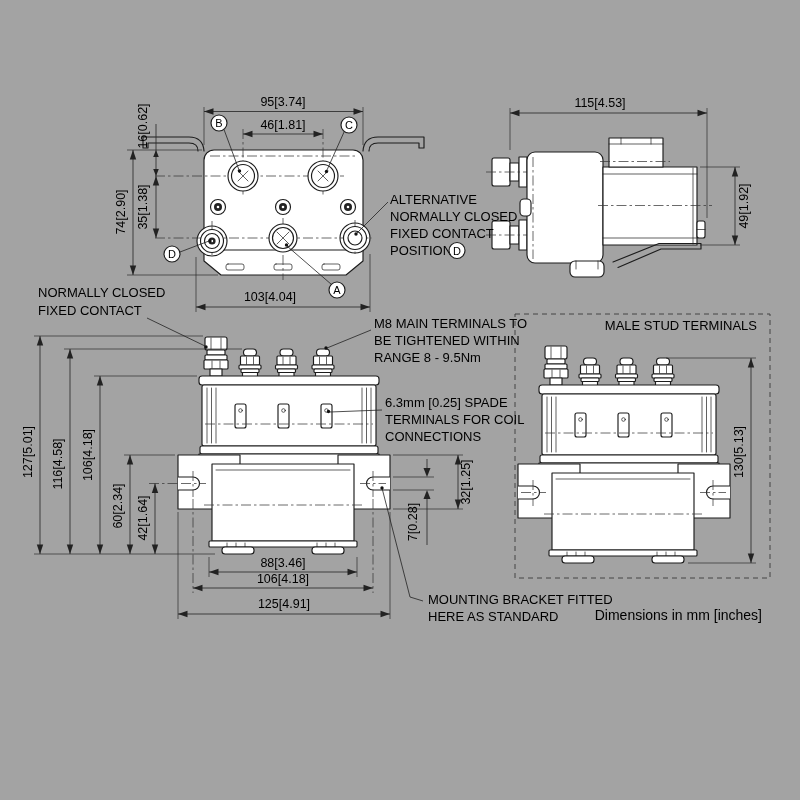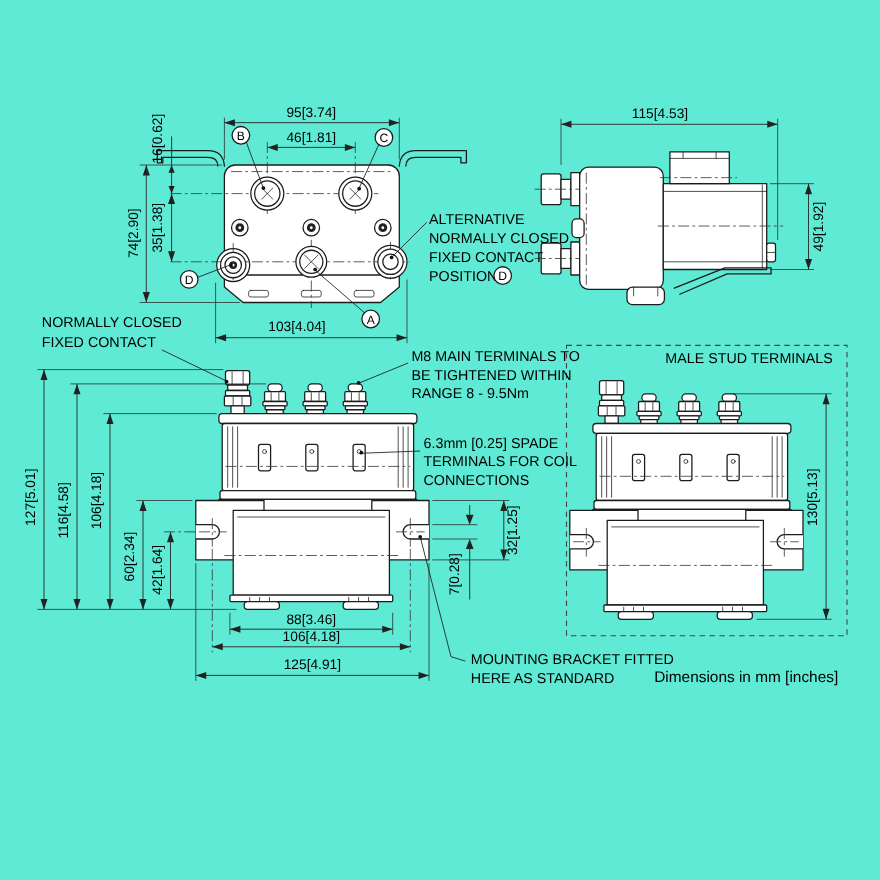--- a/index.html
+++ b/index.html
@@ -1,16 +1,16 @@
 <!DOCTYPE html>
 <html><head>
 <meta charset="utf-8">
 <style>
   html,body{margin:0;padding:0;background:#fff;}
-  #canvas{width:800px;height:800px;position:relative;background:#5eead4;}
+  #canvas{width:800px;height:800px;position:relative;background:#a3a3a3;}
   svg{display:block;}
   .o  {fill:none;stroke:#1c1c1c;stroke-width:1.15;stroke-linejoin:round;stroke-linecap:round;}
   .ow {fill:#fff;stroke:#1c1c1c;stroke-width:1.15;stroke-linejoin:round;}
   .t2 {stroke-width:0.7;}
   .dim{fill:none;stroke:#2b2b2b;stroke-width:0.85;}
   .ext{fill:none;stroke:#2b2b2b;stroke-width:0.7;}
   .cl {fill:none;stroke:#3a3a3a;stroke-width:0.75;stroke-dasharray:10 3 2.5 3;}
   .dashbox{fill:none;stroke:#444;stroke-width:1;stroke-dasharray:5 4;}
   .ldr{fill:none;stroke:#222;stroke-width:0.8;}
   .dot{fill:#111;stroke:none;}

